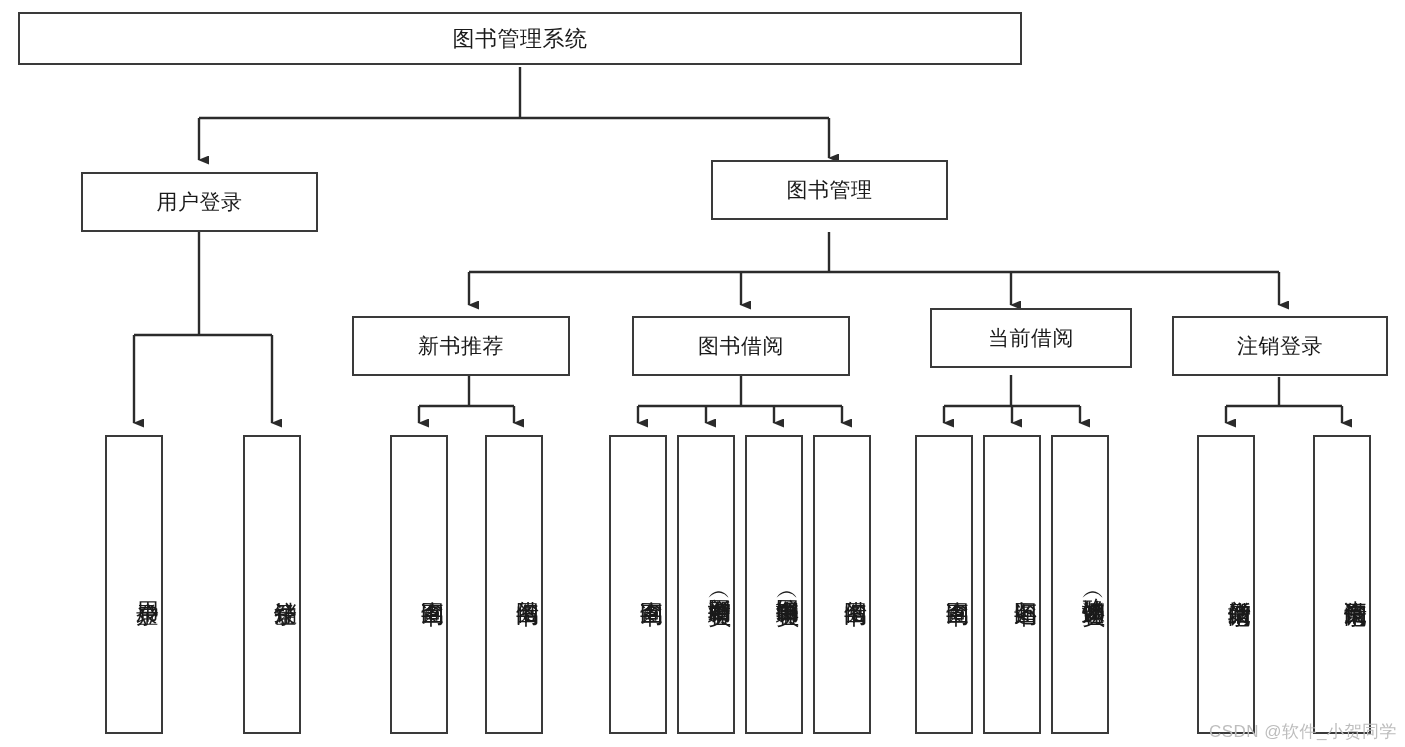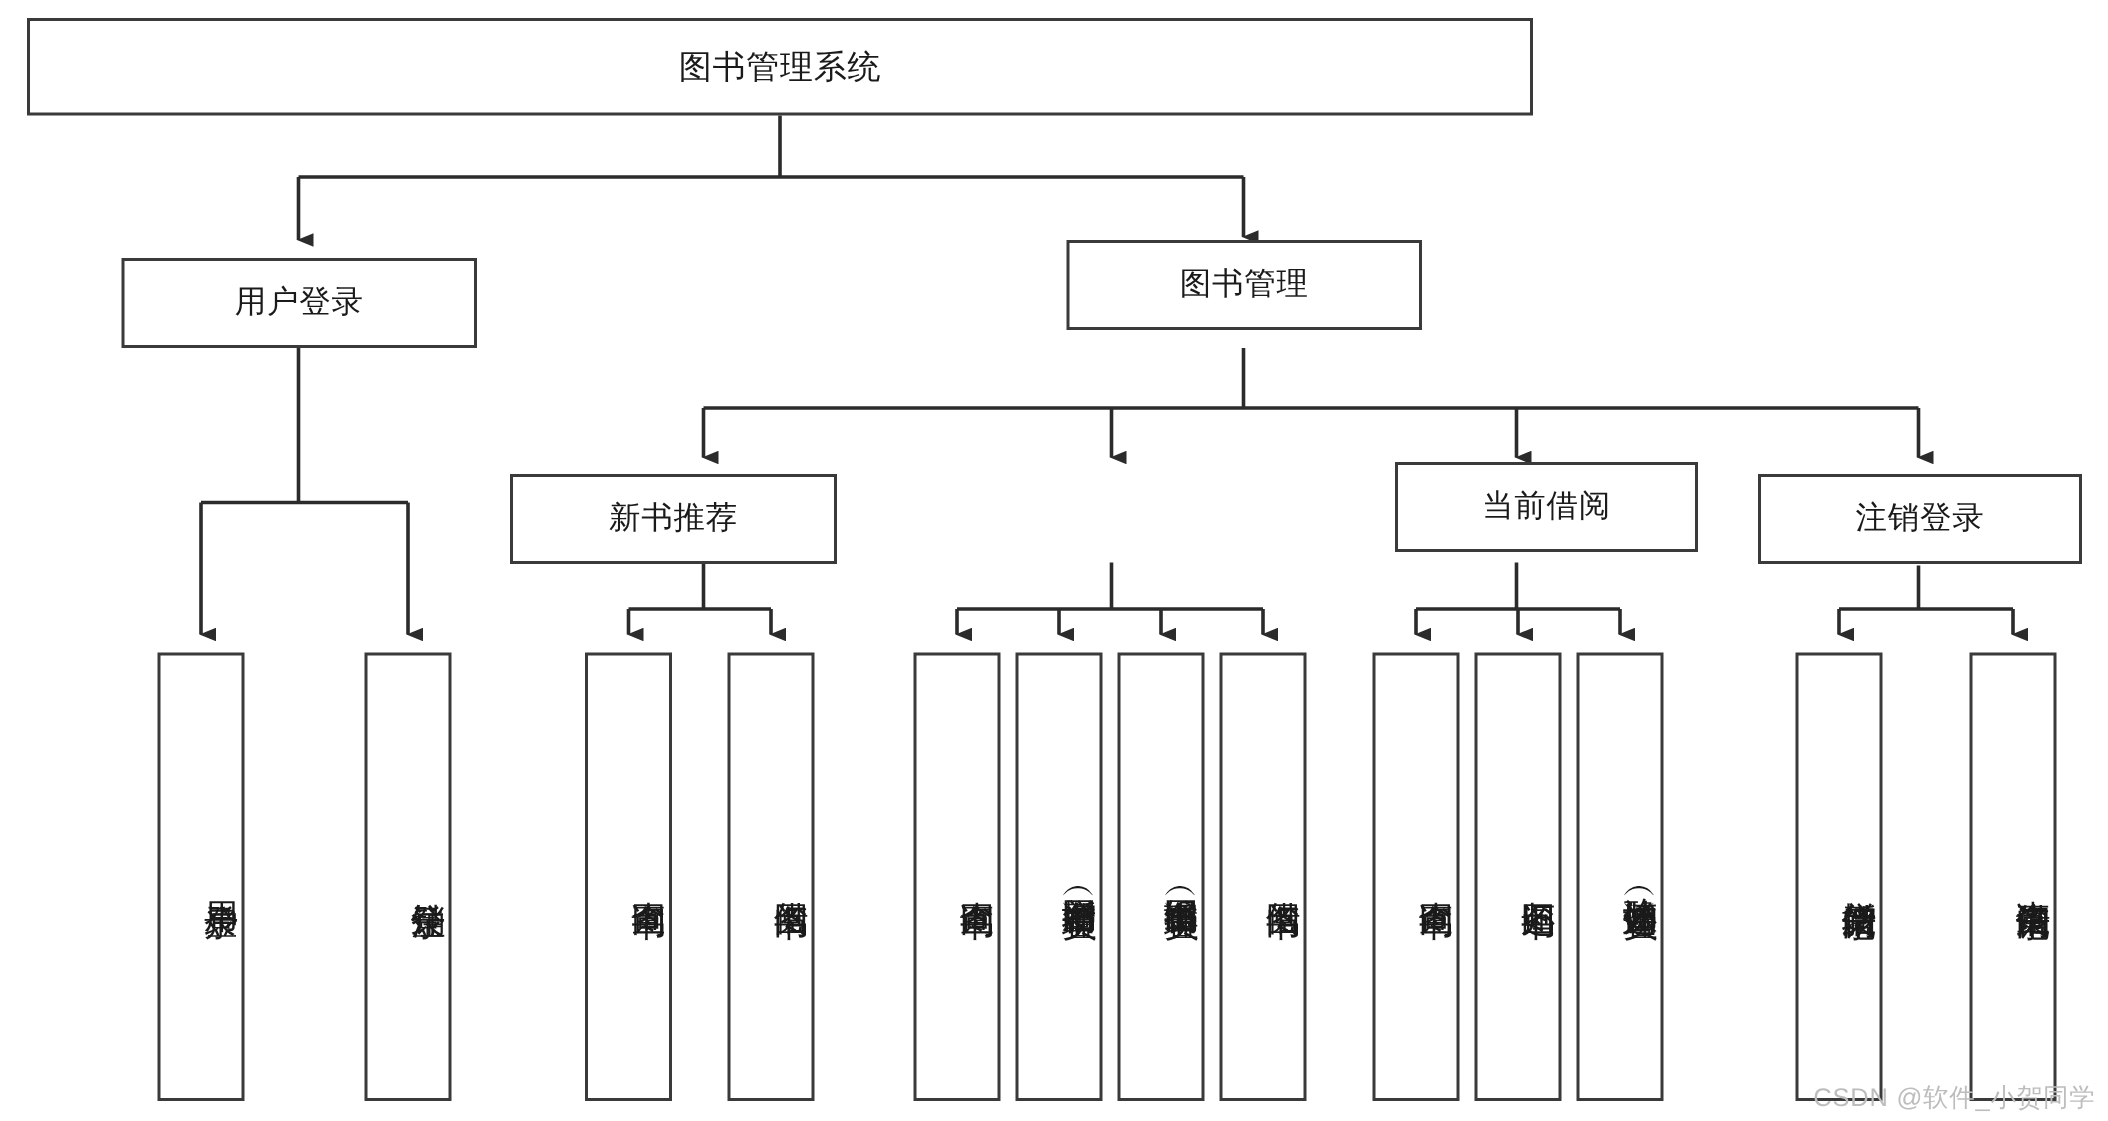--- a/index.html
+++ b/index.html
@@ -121,36 +121,39 @@
       <path d="M1012,406 L1012,423" marker-end="url(#arrowhead)"></path>
       <path d="M1080,406 L1080,423" marker-end="url(#arrowhead)"></path>
 
       <path d="M1279,377 L1279,406"></path>
       <path d="M1226,406 L1342,406"></path>
       <path d="M1226,406 L1226,423" marker-end="url(#arrowhead)"></path>
       <path d="M1342,406 L1342,423" marker-end="url(#arrowhead)"></path>
     </g>
   </svg>
 
-  <div class="node node-h node-root" style="left:18px; top:12px; width:1004px; height:65px;">
+  <div class="node node-h node-root" style="left:18px; top:12px; width:1004px; height:53px;">
     <span class="label">图书管理系统</span>
   </div>
 
   <div class="node node-h" style="left:81px; top:172px; width:237px; height:60px;">
     <span class="label">用户登录</span>
   </div>
 
   <div class="node node-h" style="left:711px; top:160px; width:237px; height:60px;">
     <span class="label">图书管理</span>
   </div>
 
-  <div class="node node-h" style="left:340px; top:316px; width:218px; height:60px;">
+  <div class="node node-h" style="left:352px; top:316px; width:218px; height:60px;">
     <span class="label">新书推荐</span>
   </div>
 
+  <div class="node node-h" style="left:632px; top:316px; width:218px; height:60px;">
+    <span class="label">图书借阅</span>
+  </div>
 
   <div class="node node-h" style="left:902px; top:308px; width:202px; height:60px;margin-left:28px;">
     <span class="label">当前借阅</span>
   </div>
 
   <div class="node node-h" style="left:1172px; top:316px; width:216px; height:60px;">
     <span class="label">注销登录</span>
   </div>
 
   <div class="node node-v" style="left:105px; top:435px; width:58px; height:299px;">

